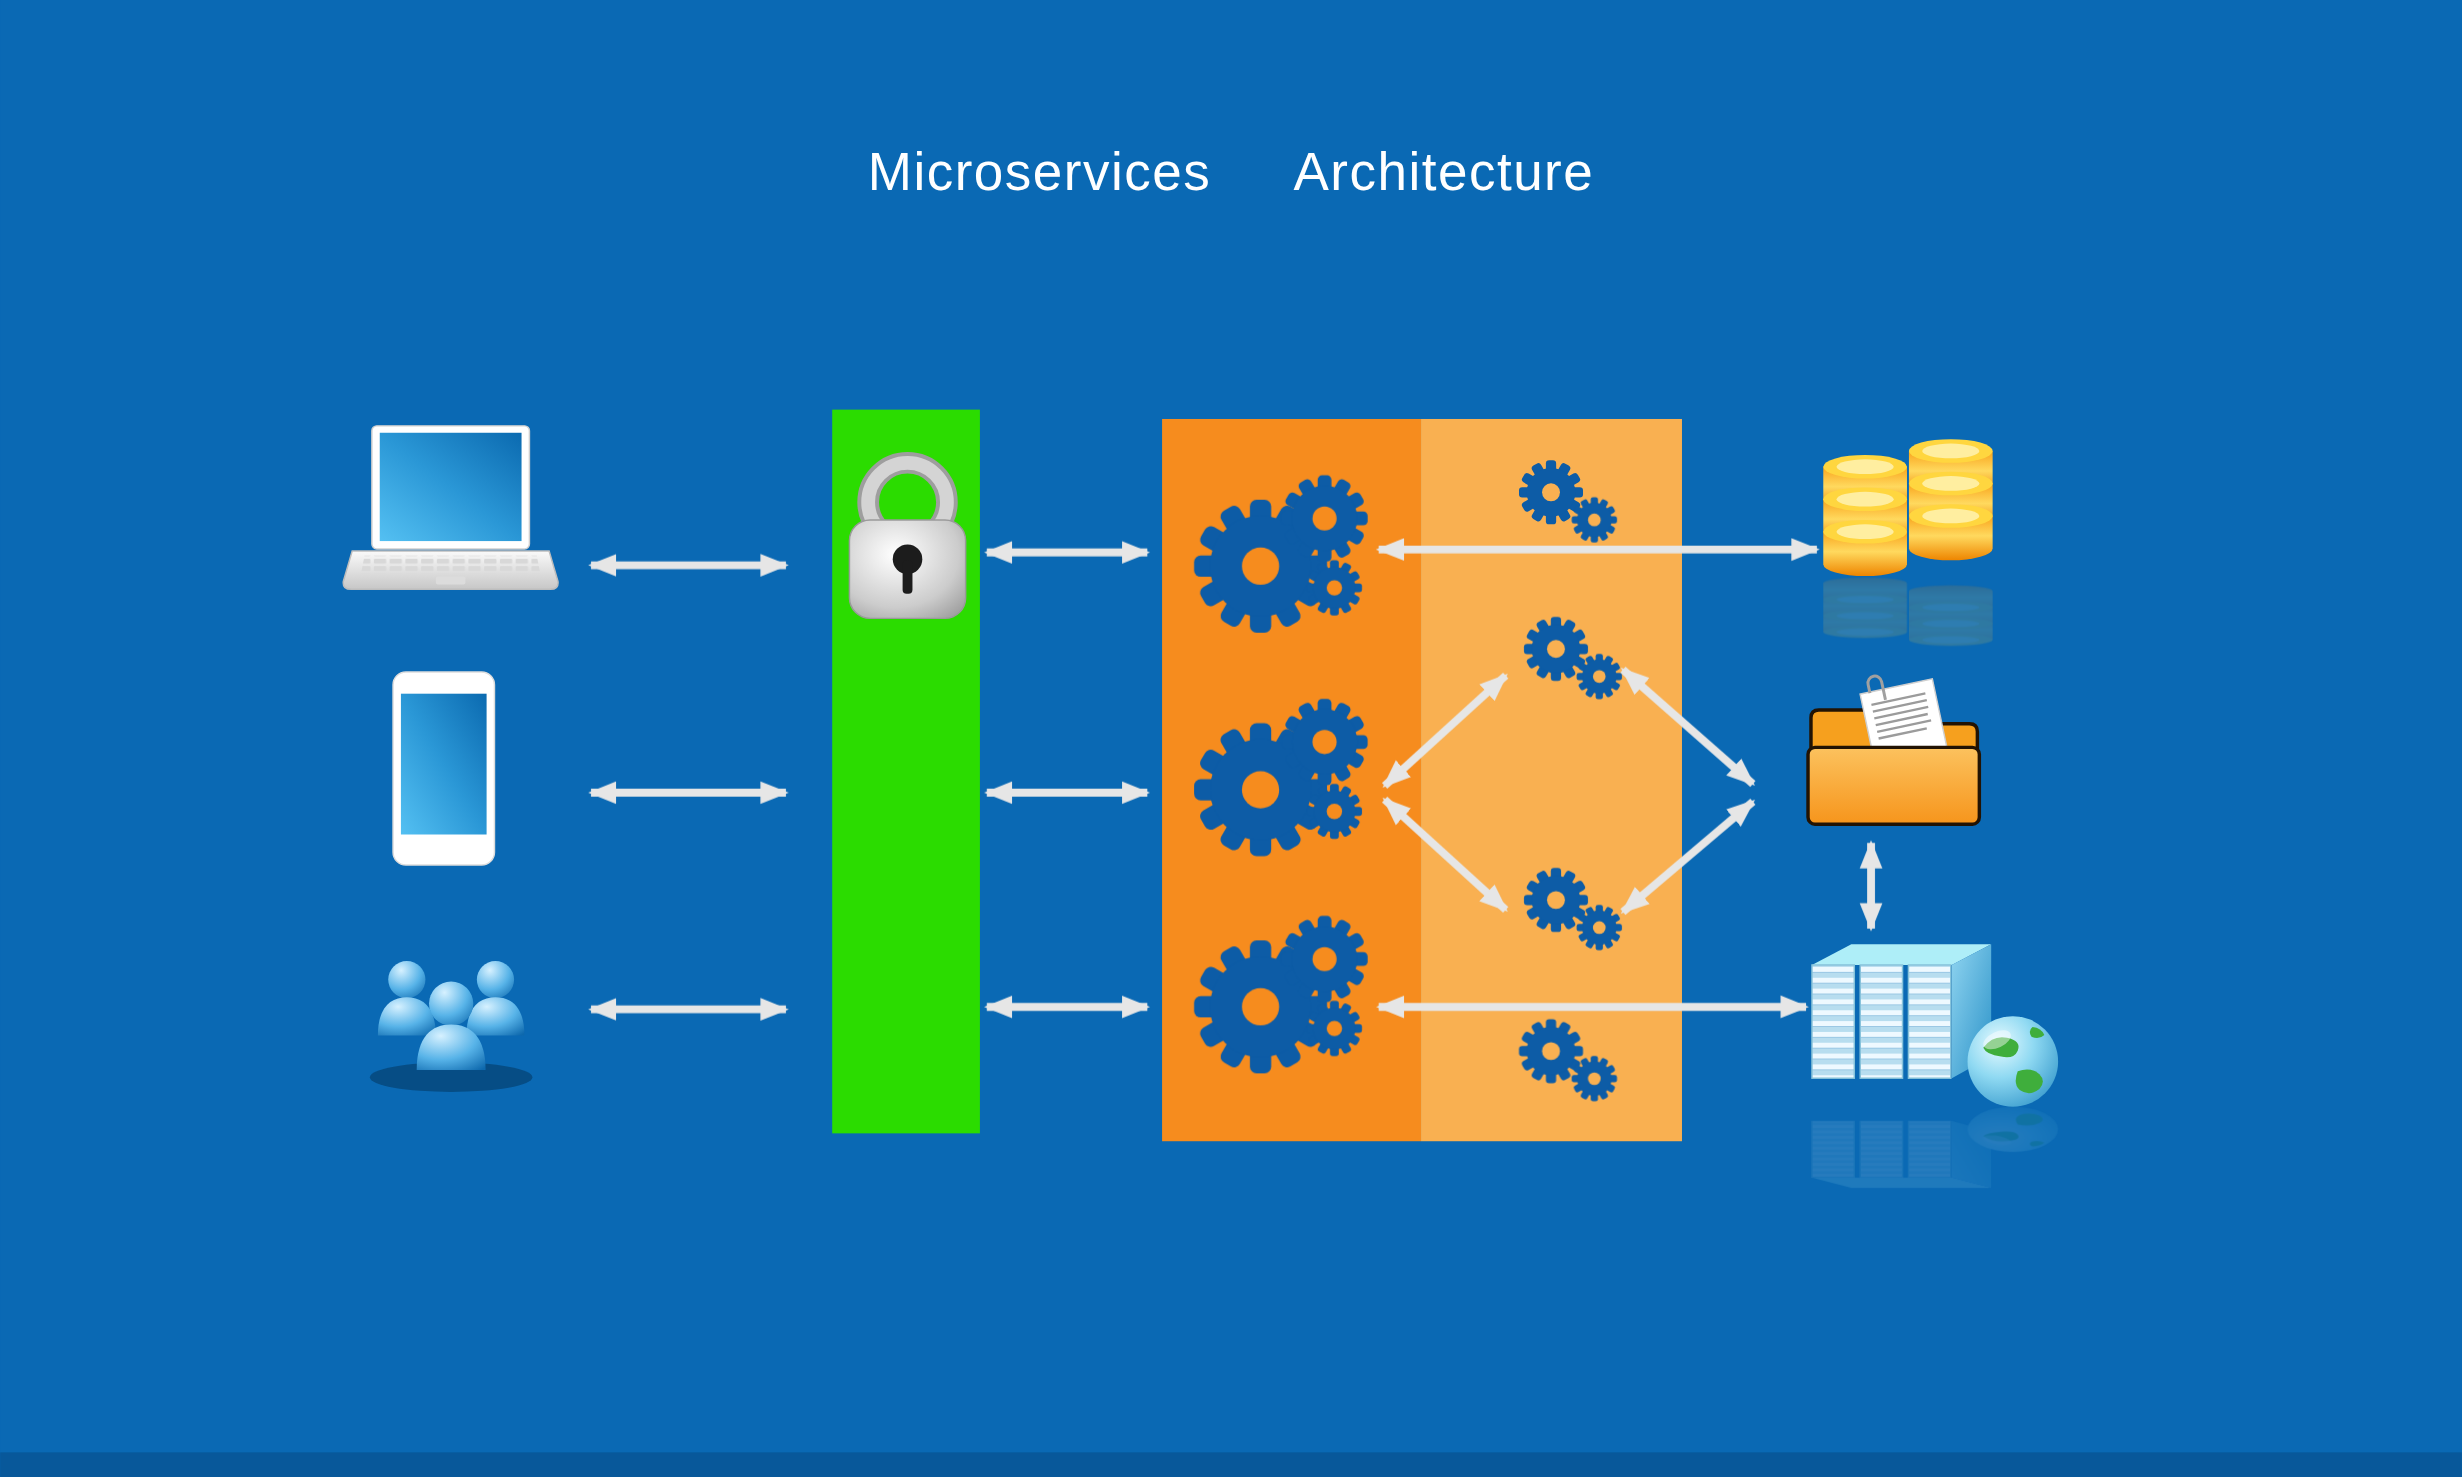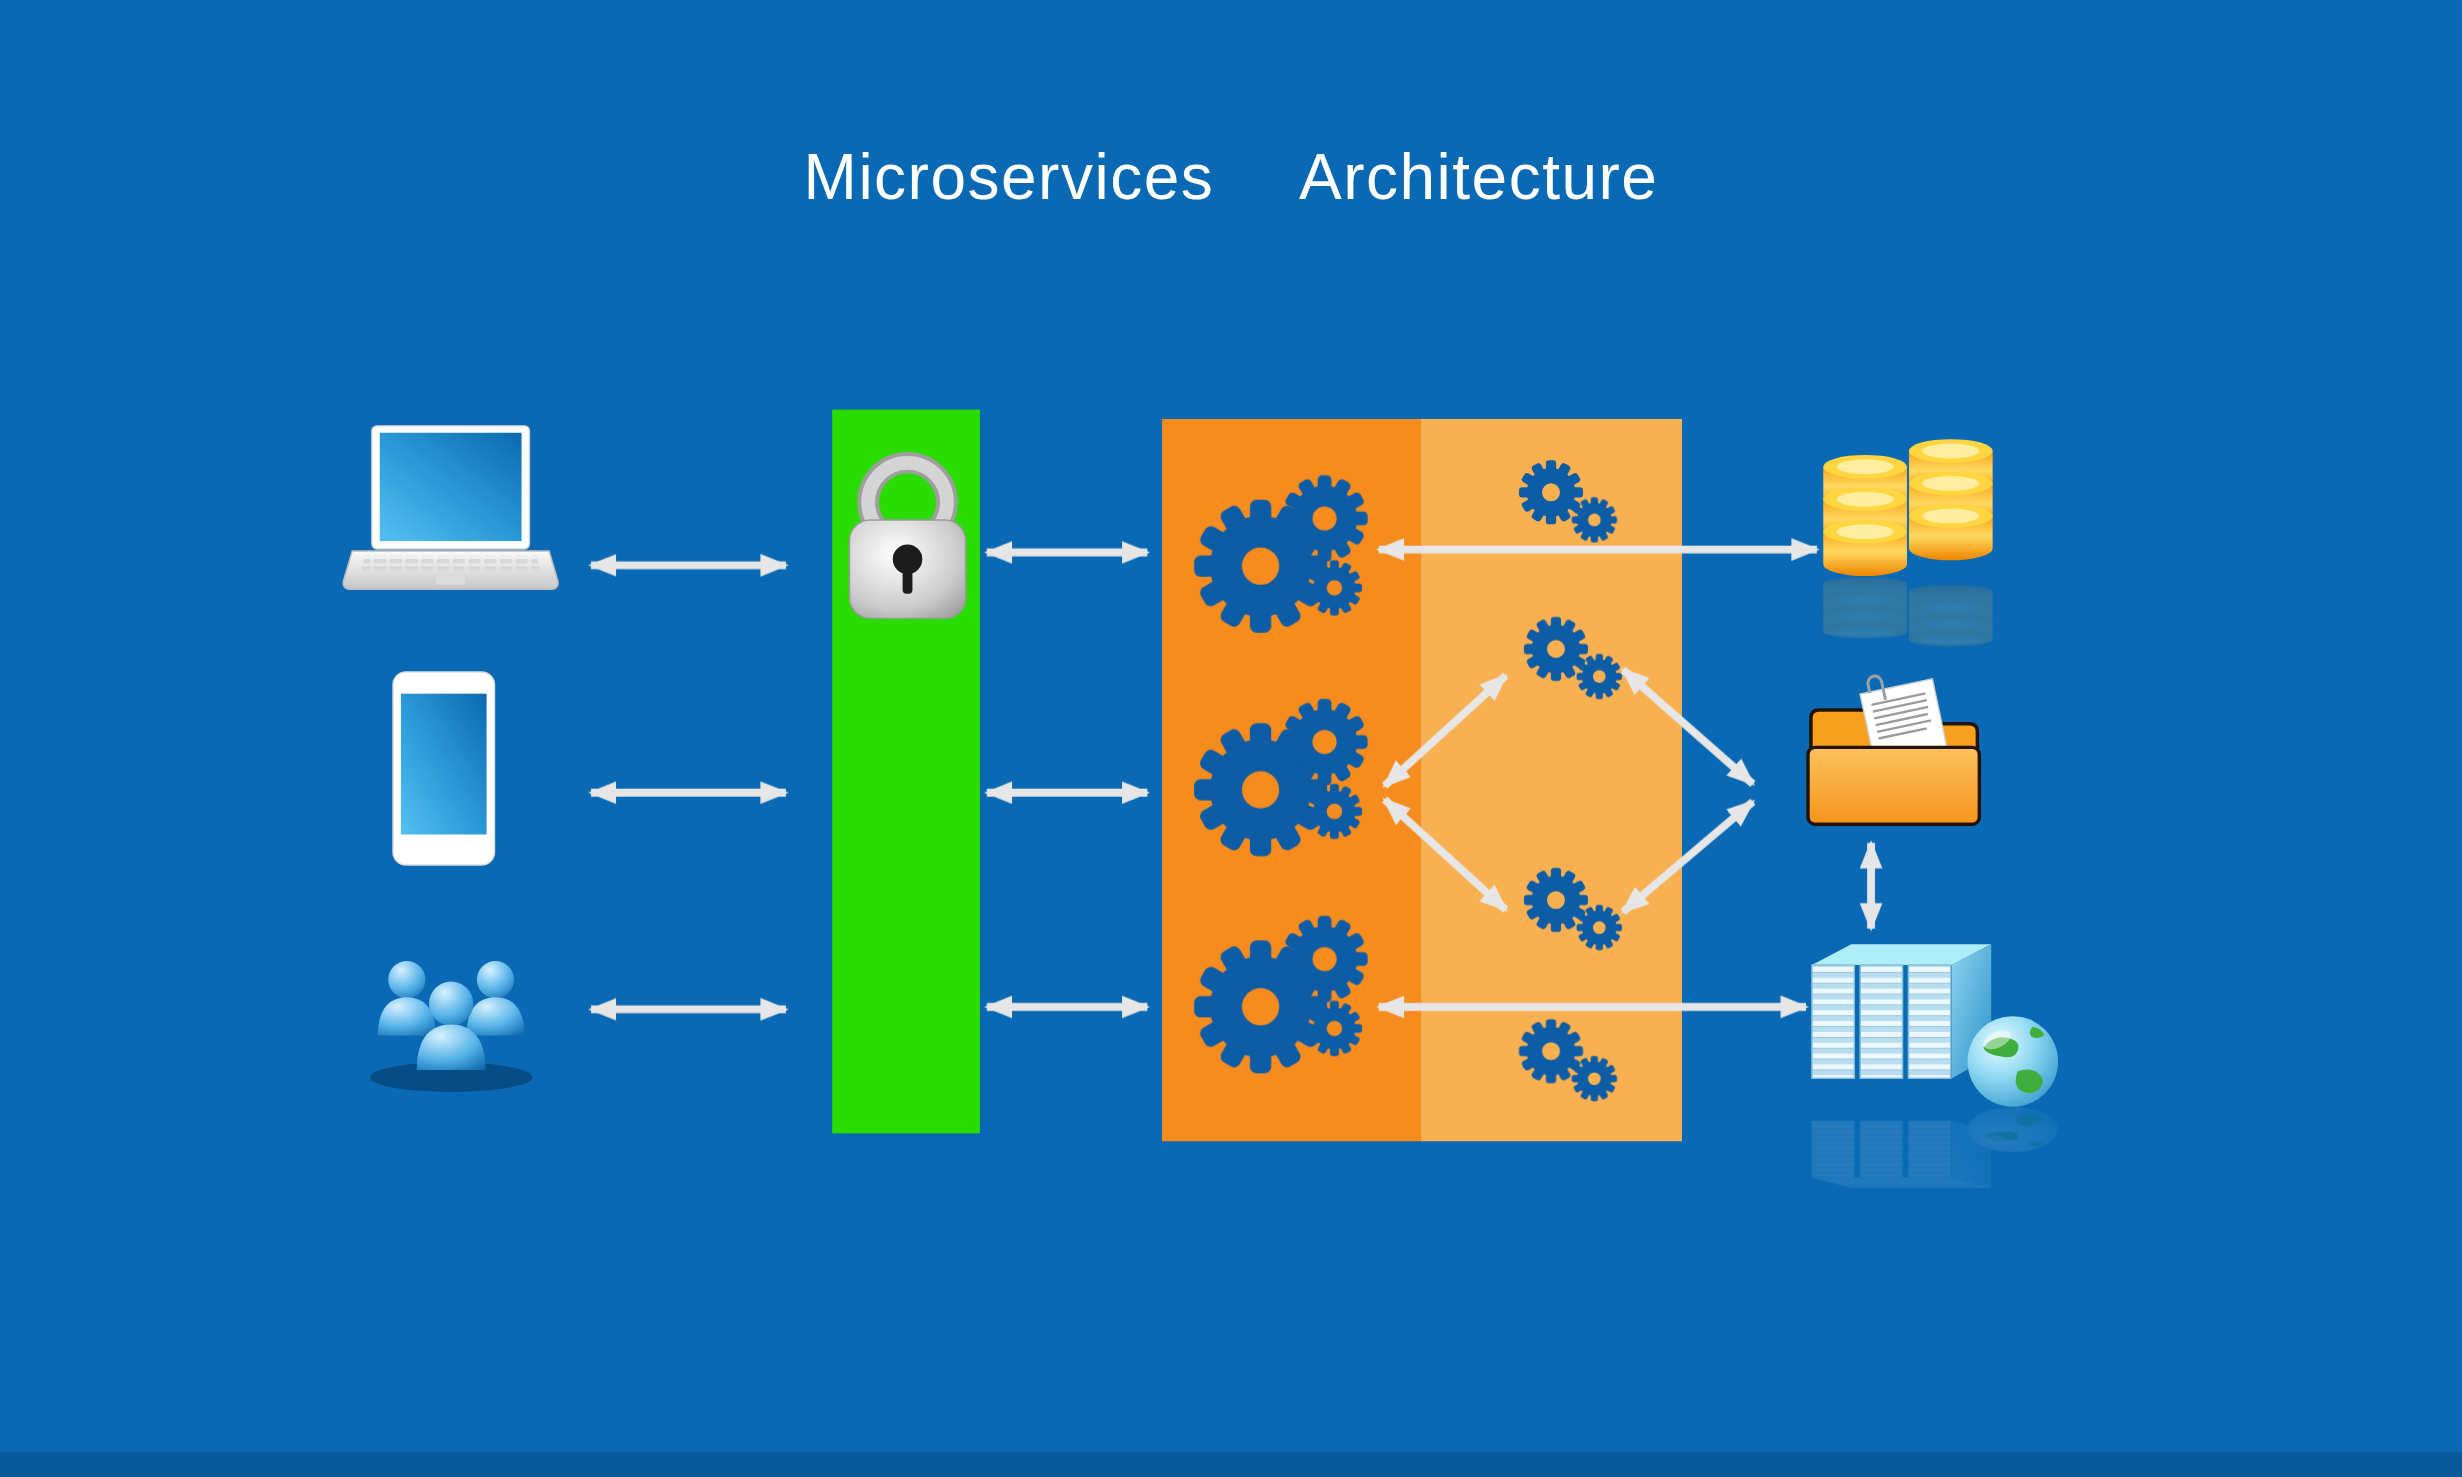--- a/index.html
+++ b/index.html
@@ -1,19 +1,19 @@
 <!DOCTYPE html>
 <html style="font-size:7.9px"><head>
 <meta charset="utf-8">
 <style>
   html,body{margin:0;padding:0;background:#0a69b4;}
   .stage{position:relative;width:2462px;height:1477px;overflow:hidden;font-family:"Liberation Sans",sans-serif;}
   .stage > svg{position:absolute;left:0;top:0;}
   .title{position:absolute;top:145px;left:0;width:100%;text-align:center;
-         font-size:64px;line-height:1;color:#ffffff;font-weight:500;
+         font-size:53px;line-height:1;color:#ffffff;font-weight:500;
          letter-spacing:1.5px;word-spacing:69px;}
   .arrow-lines line{stroke-width:16;}
 </style>
 </head>
 <body>
 
 <div class="stage">
 
   <svg width="2462" height="1477" viewBox="0 0 5000 3000" xmlns="http://www.w3.org/2000/svg">
     <defs>

